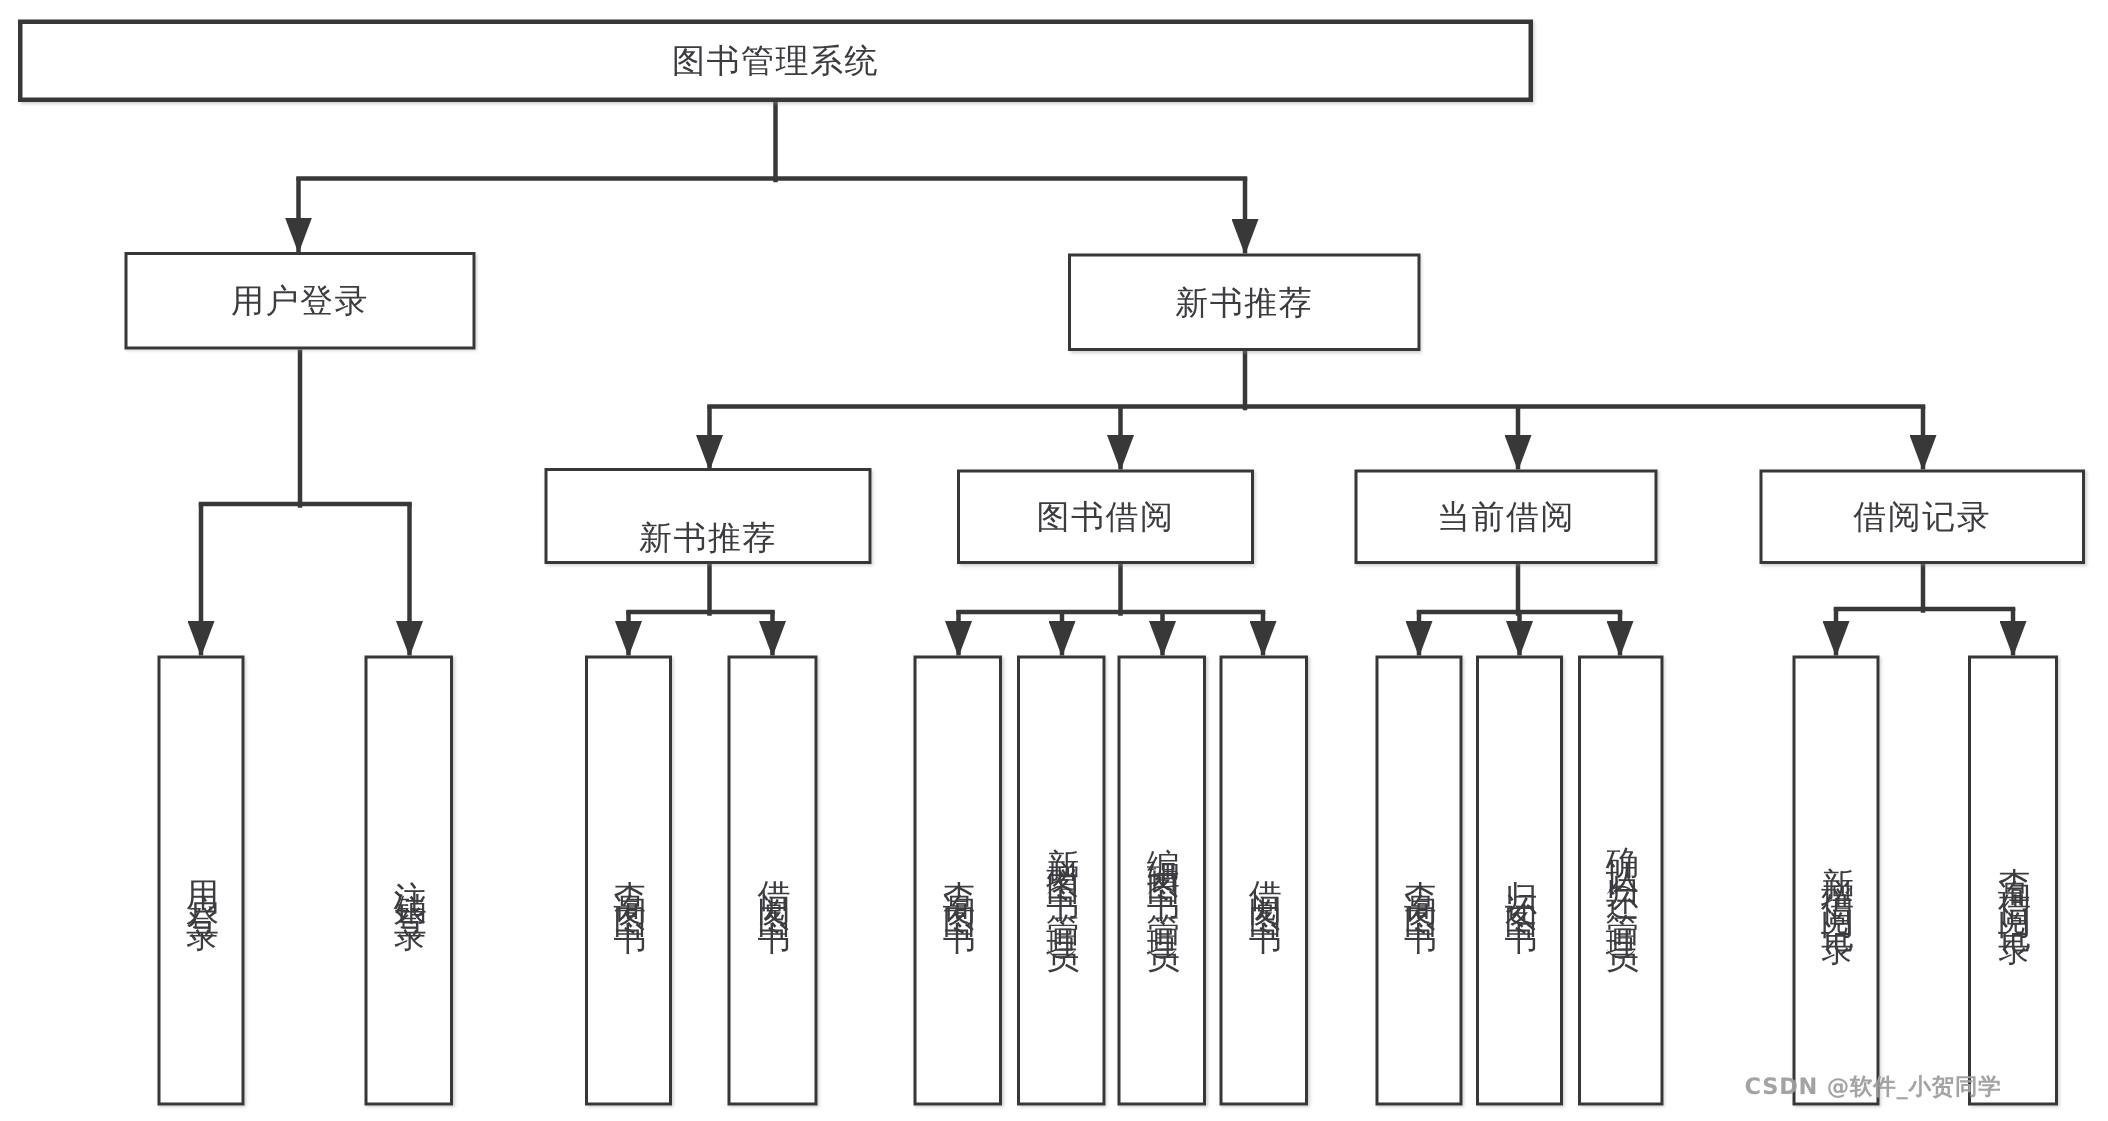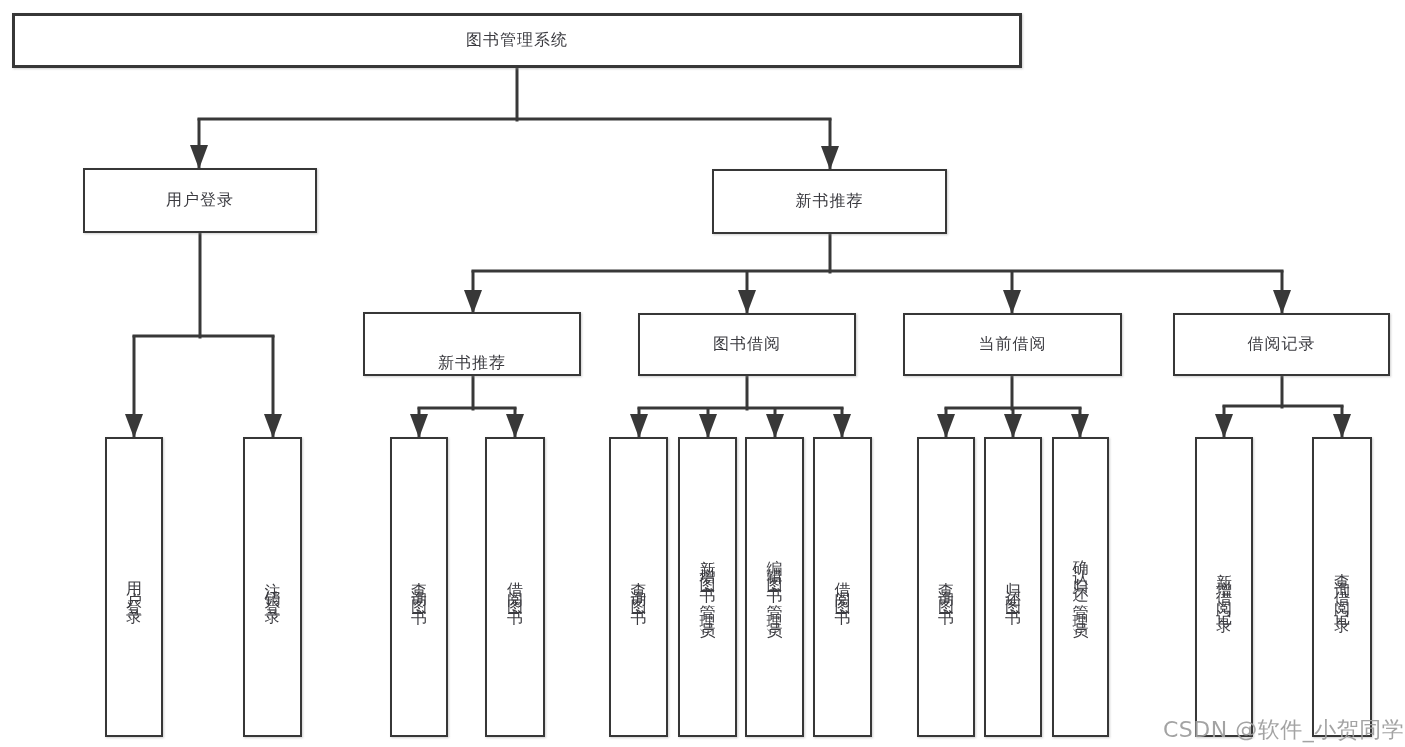--- a/index.html
+++ b/index.html
@@ -19,40 +19,41 @@
   }
   .connectors line { stroke: #383838; stroke-width: 3; stroke-linecap: square; }
   .box {
     position: absolute;
     box-sizing: border-box;
     background: #ffffff;
     border: 2px solid #373737;
     display: flex;
     align-items: center;
     justify-content: center;
-    font-size: 16px;
+    font-size: 22px;
     letter-spacing: 1px;
     box-shadow: 1px 1px 2px rgba(150,150,150,0.45);
   }
   .box.root { border-width: 3px; }
   .leaf span {
     writing-mode: vertical-rl;
     text-orientation: mixed;
     letter-spacing: 9px;
     line-height: 1.0;
     white-space: nowrap;
   }
   .watermark {
     position: absolute;
     left: 1163px;
     top: 715px;
-    font-size: 22px;
+    font-size: 15px;
     letter-spacing: 0.5px;
     color: rgba(158,158,158,0.95);
     white-space: nowrap;
+    font-weight: bold;
   }
 </style>
 </head>
 <body>
 
 <div class="stage">
 
   <svg class="connectors" viewBox="0 0 1405 747" xmlns="http://www.w3.org/2000/svg">
     <defs>
       <marker id="arw" viewBox="0 0 24 18" refX="24" refY="9" markerWidth="24" markerHeight="18" markerUnits="userSpaceOnUse" orient="auto">
@@ -122,24 +123,24 @@
   <div class="box" style="left:83px; top:168px; width:234px; height:65px;">
     <span>用户登录</span>
   </div>
   <div class="box" style="left:712px; top:169px; width:235px; height:65px;">
     <span>新书推荐</span>
   </div>
 
   <div class="box" style="left:363px; top:312px; width:218px; height:64px;align-items:flex-end;">
     <span>新书推荐</span>
   </div>
-  <div class="box" style="left:638px; top:313px; width:218px; height:63px;">
+  <div class="box" style="left:638px; top:313px; width:198px; height:63px;">
     <span>图书借阅</span>
   </div>
-  <div class="box" style="left:903px; top:313px; width:219px; height:63px;">
+  <div class="box" style="left:903px; top:313px; width:202px; height:63px;">
     <span>当前借阅</span>
   </div>
   <div class="box" style="left:1173px; top:313px; width:217px; height:63px;">
     <span>借阅记录</span>
   </div>
 
   <div class="box leaf" style="left:105px; top:437px; width:58px; height:300px;">
     <span>用户登录</span>
   </div>
   <div class="box leaf" style="left:243px; top:437px; width:59px; height:300px;">

